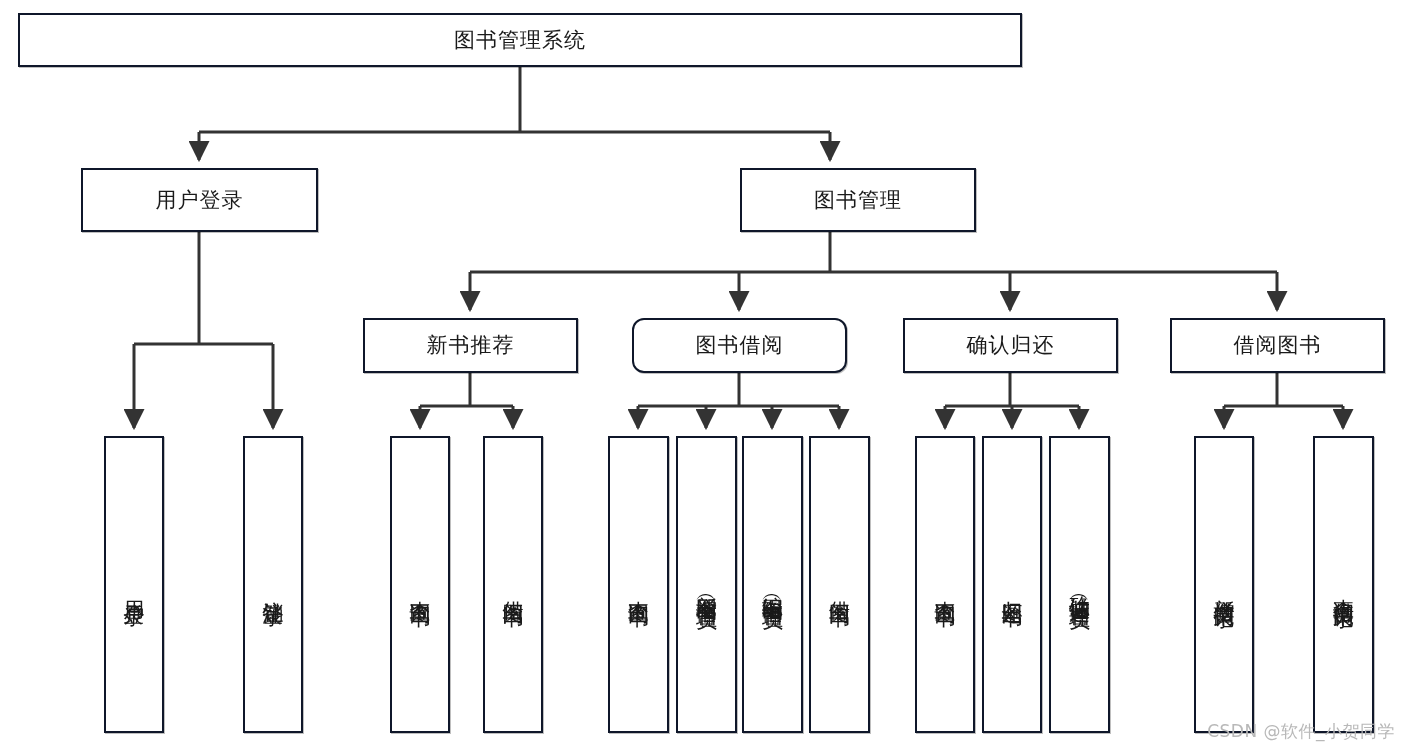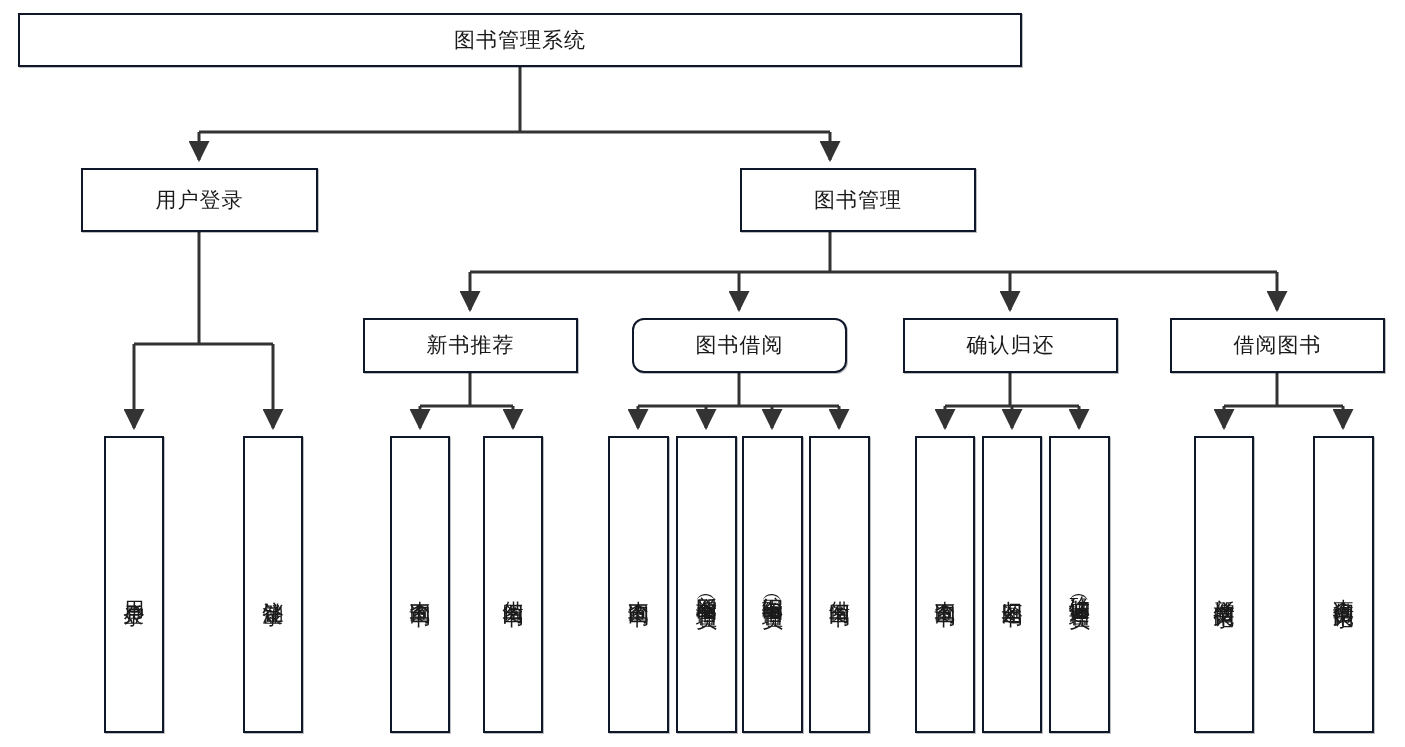--- a/index.html
+++ b/index.html
@@ -176,13 +176,14 @@
   <div class="node-box leaf-box" style="left: 1049px; top: 436px; width: 61px; height: 297px;">
     <span class="node-vertical">确认归还（管理员）</span>
   </div>
   <div class="node-box leaf-box" style="left: 1194px; top: 436px; width: 60px; height: 297px;">
     <span class="node-vertical">新增借阅记录</span>
   </div>
   <div class="node-box leaf-box" style="left: 1313px; top: 436px; width: 61px; height: 297px;">
     <span class="node-vertical">查询借阅记录</span>
   </div>
 
+  <div class="watermark">CSDN @软件_小贺同学</div>
 </div>
 
 </body></html>

